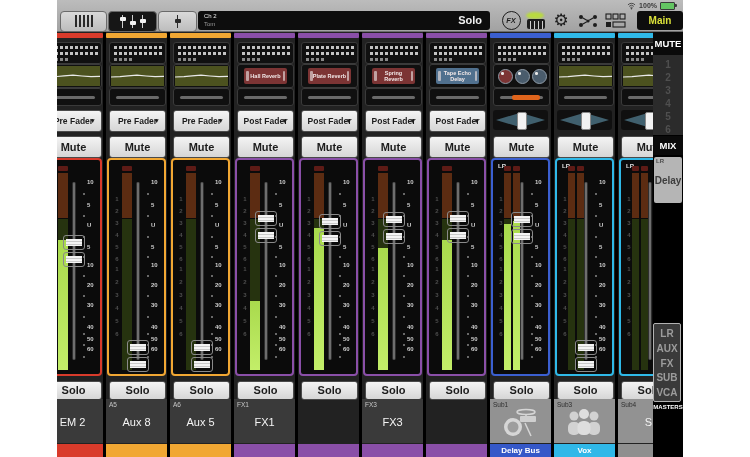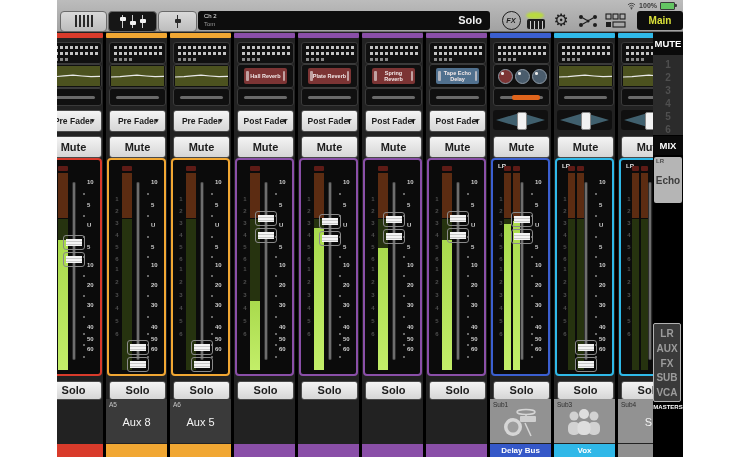--- a/index.html
+++ b/index.html
@@ -253,20 +253,24 @@
           <div class="scl" style="top: 176px;">50</div>
           <div class="tick" style="top: 184px;"></div>
           <div class="scl" style="top: 186px;">60</div>
           <div class="tick" style="top: 196px;"></div>
           <div class="cap" style="top: 75.42px;">
             <div class="caphalf" style="top: 0px;"></div>
             <div class="caphalf" style="top: 17px;"></div>
           </div>
         </div>
         <div class="btn solobtn">Solo</div>
+        <div class="plate">
+          <div class="pid"></div>
+          <div class="pname">EM 2</div>
+        </div>
         <div class="bstrip" style="background: rgb(217, 59, 43);"></div>
       </div>
       <div class="strip" style="left: 49px;">
         <div class="cbar" style="background: rgb(241, 167, 51);"></div>
         <div class="thumb geq">
           <div style="position: absolute; left: 4px; top: 3px; width: 3px; height: 3px; background: rgb(195, 195, 195);"></div>
           <div style="position: absolute; left: 9px; top: 3px; width: 3px; height: 3px; background: rgb(195, 195, 195);"></div>
           <div style="position: absolute; left: 14px; top: 3px; width: 3px; height: 3px; background: rgb(195, 195, 195);"></div>
           <div style="position: absolute; left: 19px; top: 3px; width: 3px; height: 3px; background: rgb(195, 195, 195);"></div>
           <div style="position: absolute; left: 24px; top: 3px; width: 3px; height: 3px; background: rgb(195, 195, 195);"></div>
@@ -518,20 +522,24 @@
           <div class="scl" style="top: 176px;">50</div>
           <div class="tick" style="top: 184px;"></div>
           <div class="scl" style="top: 186px;">60</div>
           <div class="tick" style="top: 196px;"></div>
           <div class="cap" style="top: 50.5px;">
             <div class="caphalf" style="top: 0px;"></div>
             <div class="caphalf" style="top: 17px;"></div>
           </div>
         </div>
         <div class="btn solobtn">Solo</div>
+        <div class="plate">
+          <div class="pid">FX1</div>
+          <div class="pname">FX1</div>
+        </div>
         <div class="bstrip" style="background: rgb(138, 79, 168);"></div>
       </div>
       <div class="strip" style="left: 241px;">
         <div class="cbar" style="background: rgb(138, 79, 168);"></div>
         <div class="thumb geq">
           <div style="position: absolute; left: 4px; top: 3px; width: 3px; height: 3px; background: rgb(195, 195, 195);"></div>
           <div style="position: absolute; left: 9px; top: 3px; width: 3px; height: 3px; background: rgb(195, 195, 195);"></div>
           <div style="position: absolute; left: 14px; top: 3px; width: 3px; height: 3px; background: rgb(195, 195, 195);"></div>
           <div style="position: absolute; left: 19px; top: 3px; width: 3px; height: 3px; background: rgb(195, 195, 195);"></div>
           <div style="position: absolute; left: 24px; top: 3px; width: 3px; height: 3px; background: rgb(195, 195, 195);"></div>
@@ -688,20 +696,24 @@
           <div class="scl" style="top: 176px;">50</div>
           <div class="tick" style="top: 184px;"></div>
           <div class="scl" style="top: 186px;">60</div>
           <div class="tick" style="top: 196px;"></div>
           <div class="cap" style="top: 52.28px;">
             <div class="caphalf" style="top: 0px;"></div>
             <div class="caphalf" style="top: 17px;"></div>
           </div>
         </div>
         <div class="btn solobtn">Solo</div>
+        <div class="plate">
+          <div class="pid">FX3</div>
+          <div class="pname">FX3</div>
+        </div>
         <div class="bstrip" style="background: rgb(138, 79, 168);"></div>
       </div>
       <div class="strip" style="left: 369px;">
         <div class="cbar" style="background: rgb(138, 79, 168);"></div>
         <div class="thumb geq">
           <div style="position: absolute; left: 4px; top: 3px; width: 3px; height: 3px; background: rgb(195, 195, 195);"></div>
           <div style="position: absolute; left: 9px; top: 3px; width: 3px; height: 3px; background: rgb(195, 195, 195);"></div>
           <div style="position: absolute; left: 14px; top: 3px; width: 3px; height: 3px; background: rgb(195, 195, 195);"></div>
           <div style="position: absolute; left: 19px; top: 3px; width: 3px; height: 3px; background: rgb(195, 195, 195);"></div>
           <div style="position: absolute; left: 24px; top: 3px; width: 3px; height: 3px; background: rgb(195, 195, 195);"></div>
@@ -1101,21 +1113,21 @@
         <div class="sbnum" style="top: 4px;">1</div>
         <div class="sbnum" style="top: 17px;">2</div>
         <div class="sbnum" style="top: 30px;">3</div>
         <div class="sbnum" style="top: 43px;">4</div>
         <div class="sbnum" style="top: 56px;">5</div>
         <div class="sbnum" style="top: 69px;">6</div>
       </div>
     <div class="sbhead" style="top:105px;height:19px;line-height:19px;">MIX</div>
     <div class="mainbtn">
       <div class="mid">LR</div>
-      <div class="mlbl">Echo</div>
+      <div class="mlbl">Delay</div>
     </div>
     <div class="mpanel" id="masterspanel">
         <div class="mitem" style="top: 4px;">LR</div>
         <div class="mitem" style="top: 18.8px;">AUX</div>
         <div class="mitem" style="top: 33.6px;">FX</div>
         <div class="mitem" style="top: 48.4px;">SUB</div>
         <div class="mitem" style="top: 63.2px;">VCA</div>
       </div>
     <div class="mlabel">MASTERS</div>
   </div>

